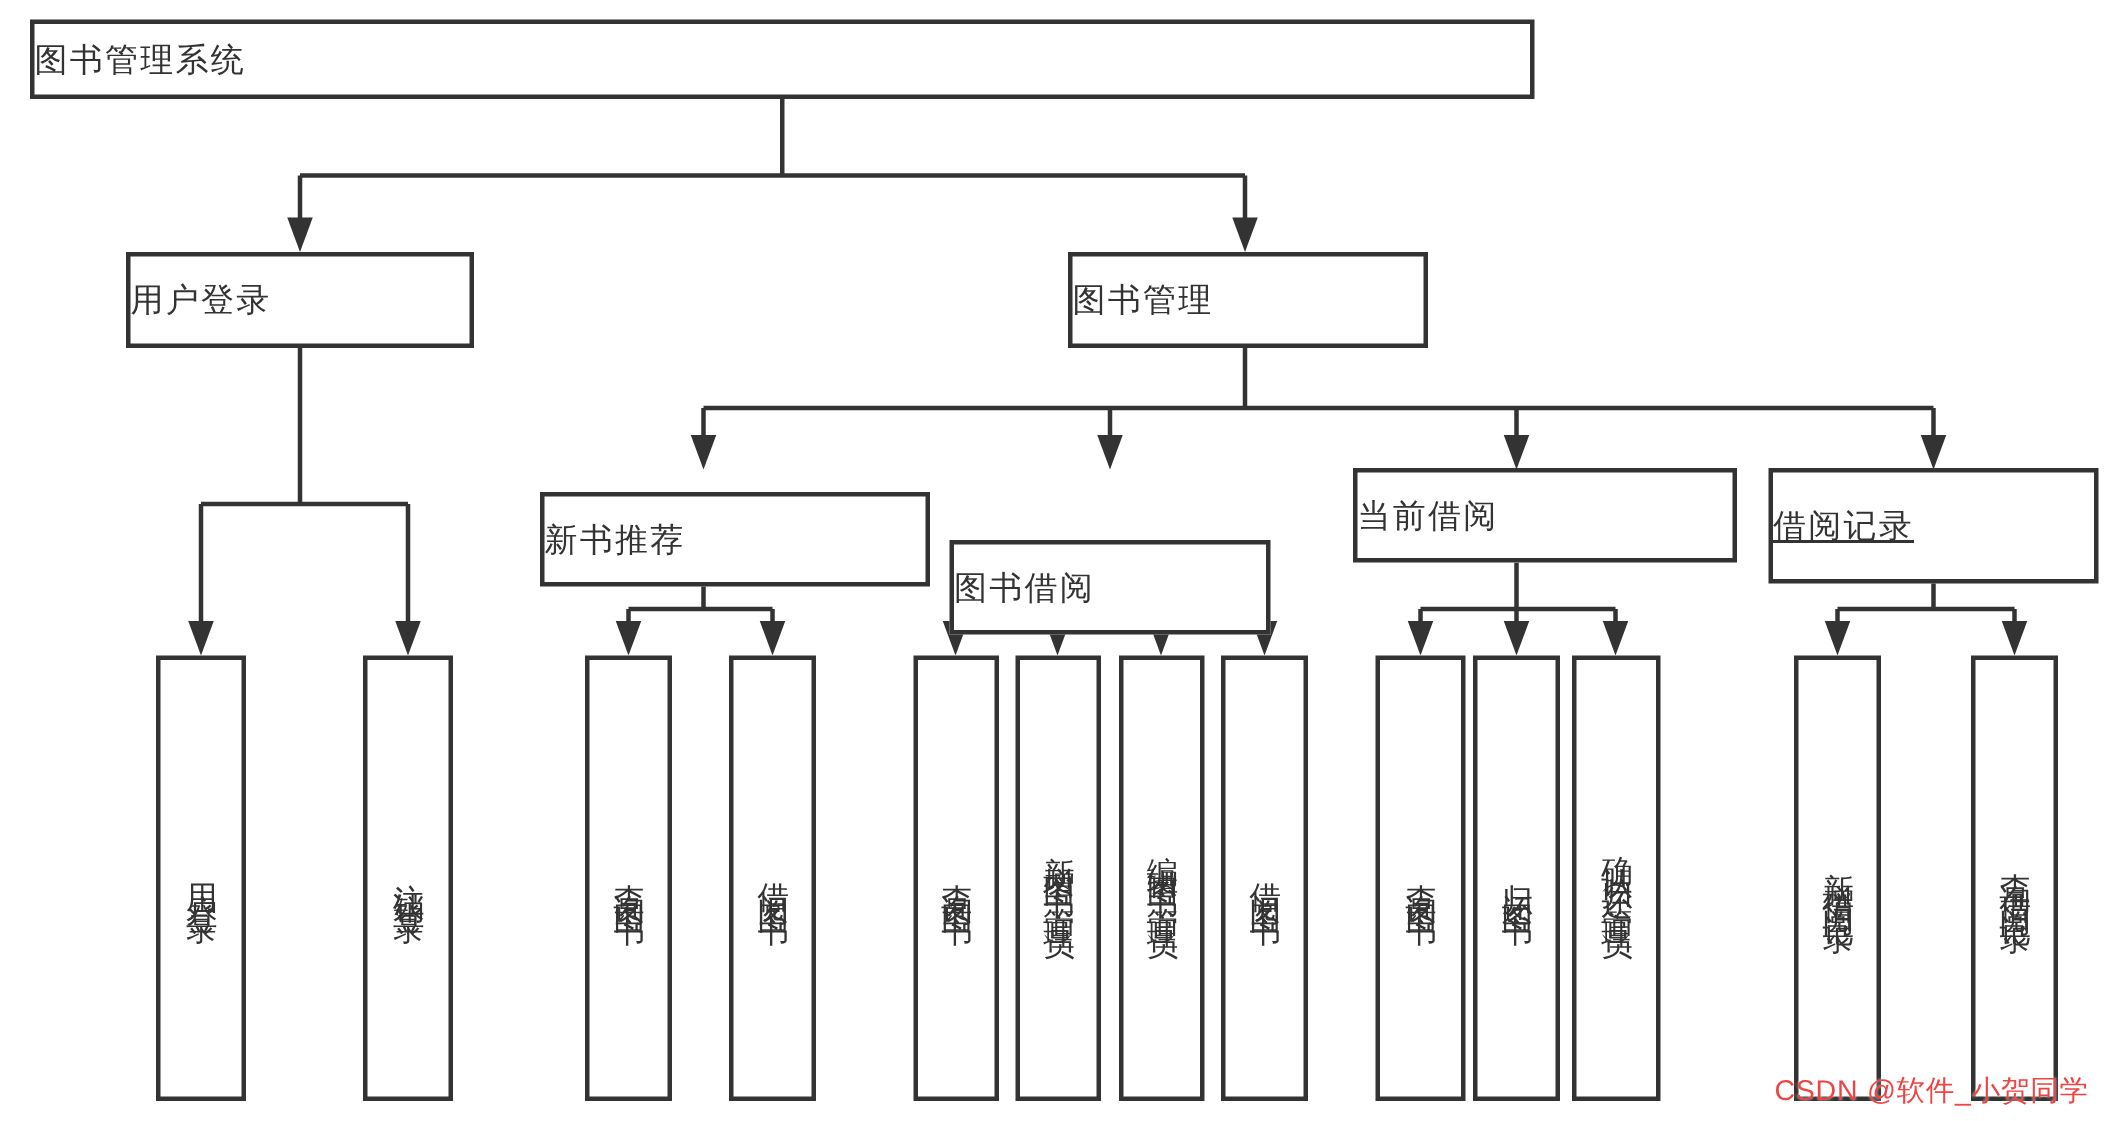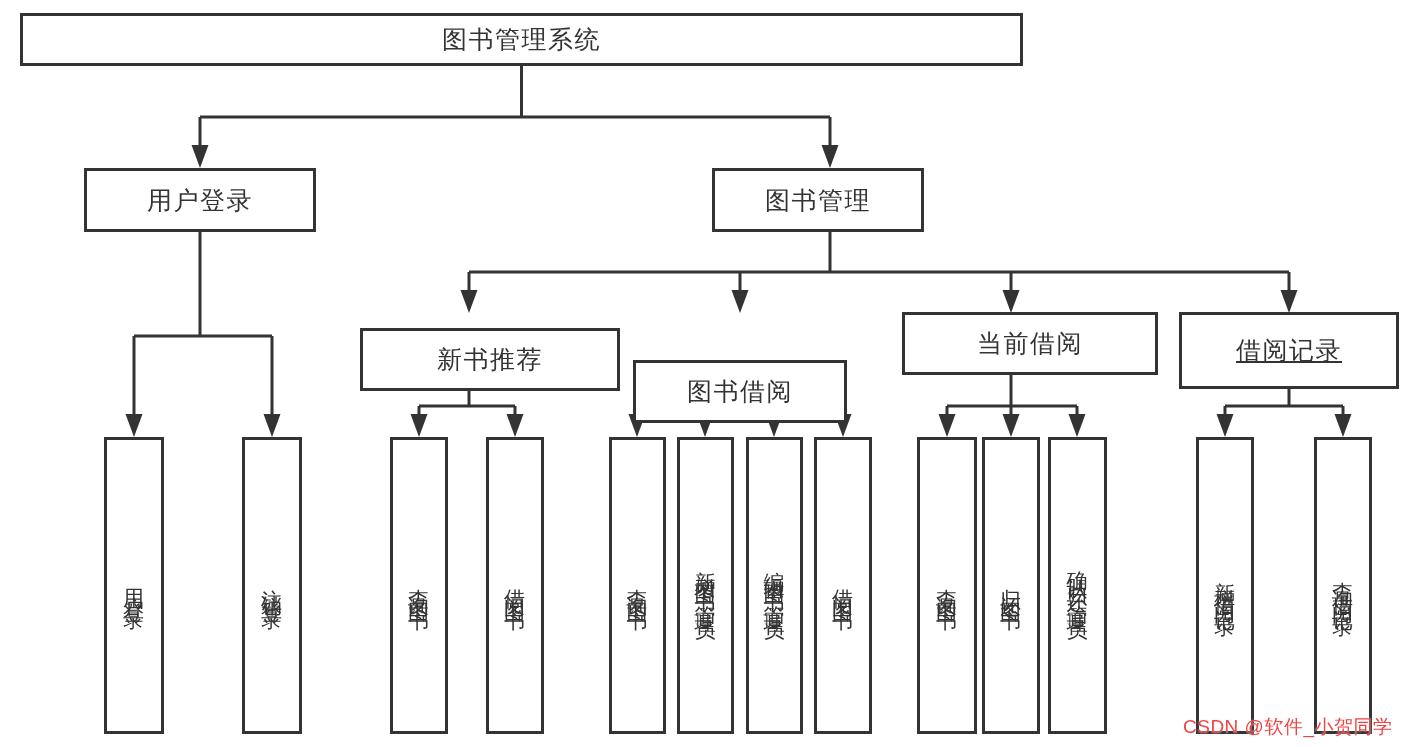--- a/index.html
+++ b/index.html
@@ -22,23 +22,23 @@
     width: 1405px;
     height: 747px;
   }
   .node {
     position: absolute;
     box-sizing: border-box;
     border: 3px solid #333333;
     background: #ffffff;
     display: flex;
     align-items: center;
-    justify-content: center;
+    justify-content: flex-start;
     color: #333333;
-    font-size: 25px;
+    font-size: 22px;
     letter-spacing: 1.5px;
     white-space: nowrap;
   }
   .leaf {
     position: absolute;
     box-sizing: border-box;
     border: 3px solid #333333;
     background: #ffffff;
     display: flex;
     align-items: center;
@@ -135,21 +135,21 @@
     </g>
   </svg>
 
   <div class="node" style="left:20px; top:13px; width:1003px; height:53px;">
     <span>图书管理系统</span>
   </div>
 
   <div class="node" style="left:84px; top:168px; width:232px; height:64px;">
     <span>用户登录</span>
   </div>
-  <div class="node" style="left:712px; top:168px; width:212px; height:64px;">
+  <div class="node" style="left:712px; top:168px; width:240px; height:64px;">
     <span>图书管理</span>
   </div>
 
   <div class="node" style="left:360px; top:328px; width:260px; height:63px;">
     <span>新书推荐</span>
   </div>
   <div class="node" style="left:633px; top:312px; width:214px; height:63px;margin-top:48px;">
     <span>图书借阅</span>
   </div>
   <div class="node" style="left:902px; top:312px; width:256px; height:63px;">

